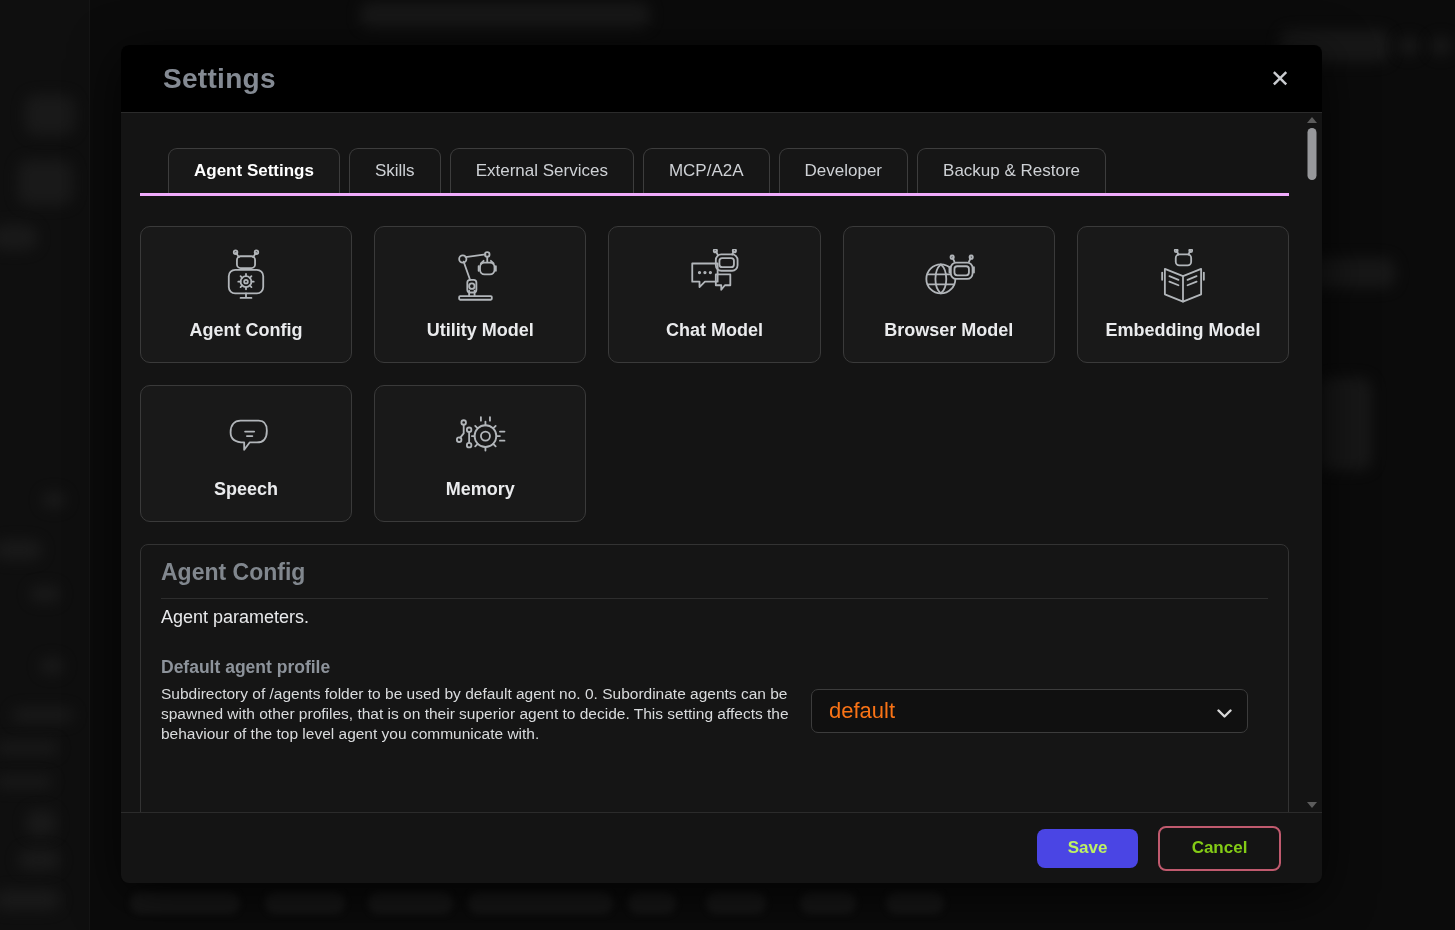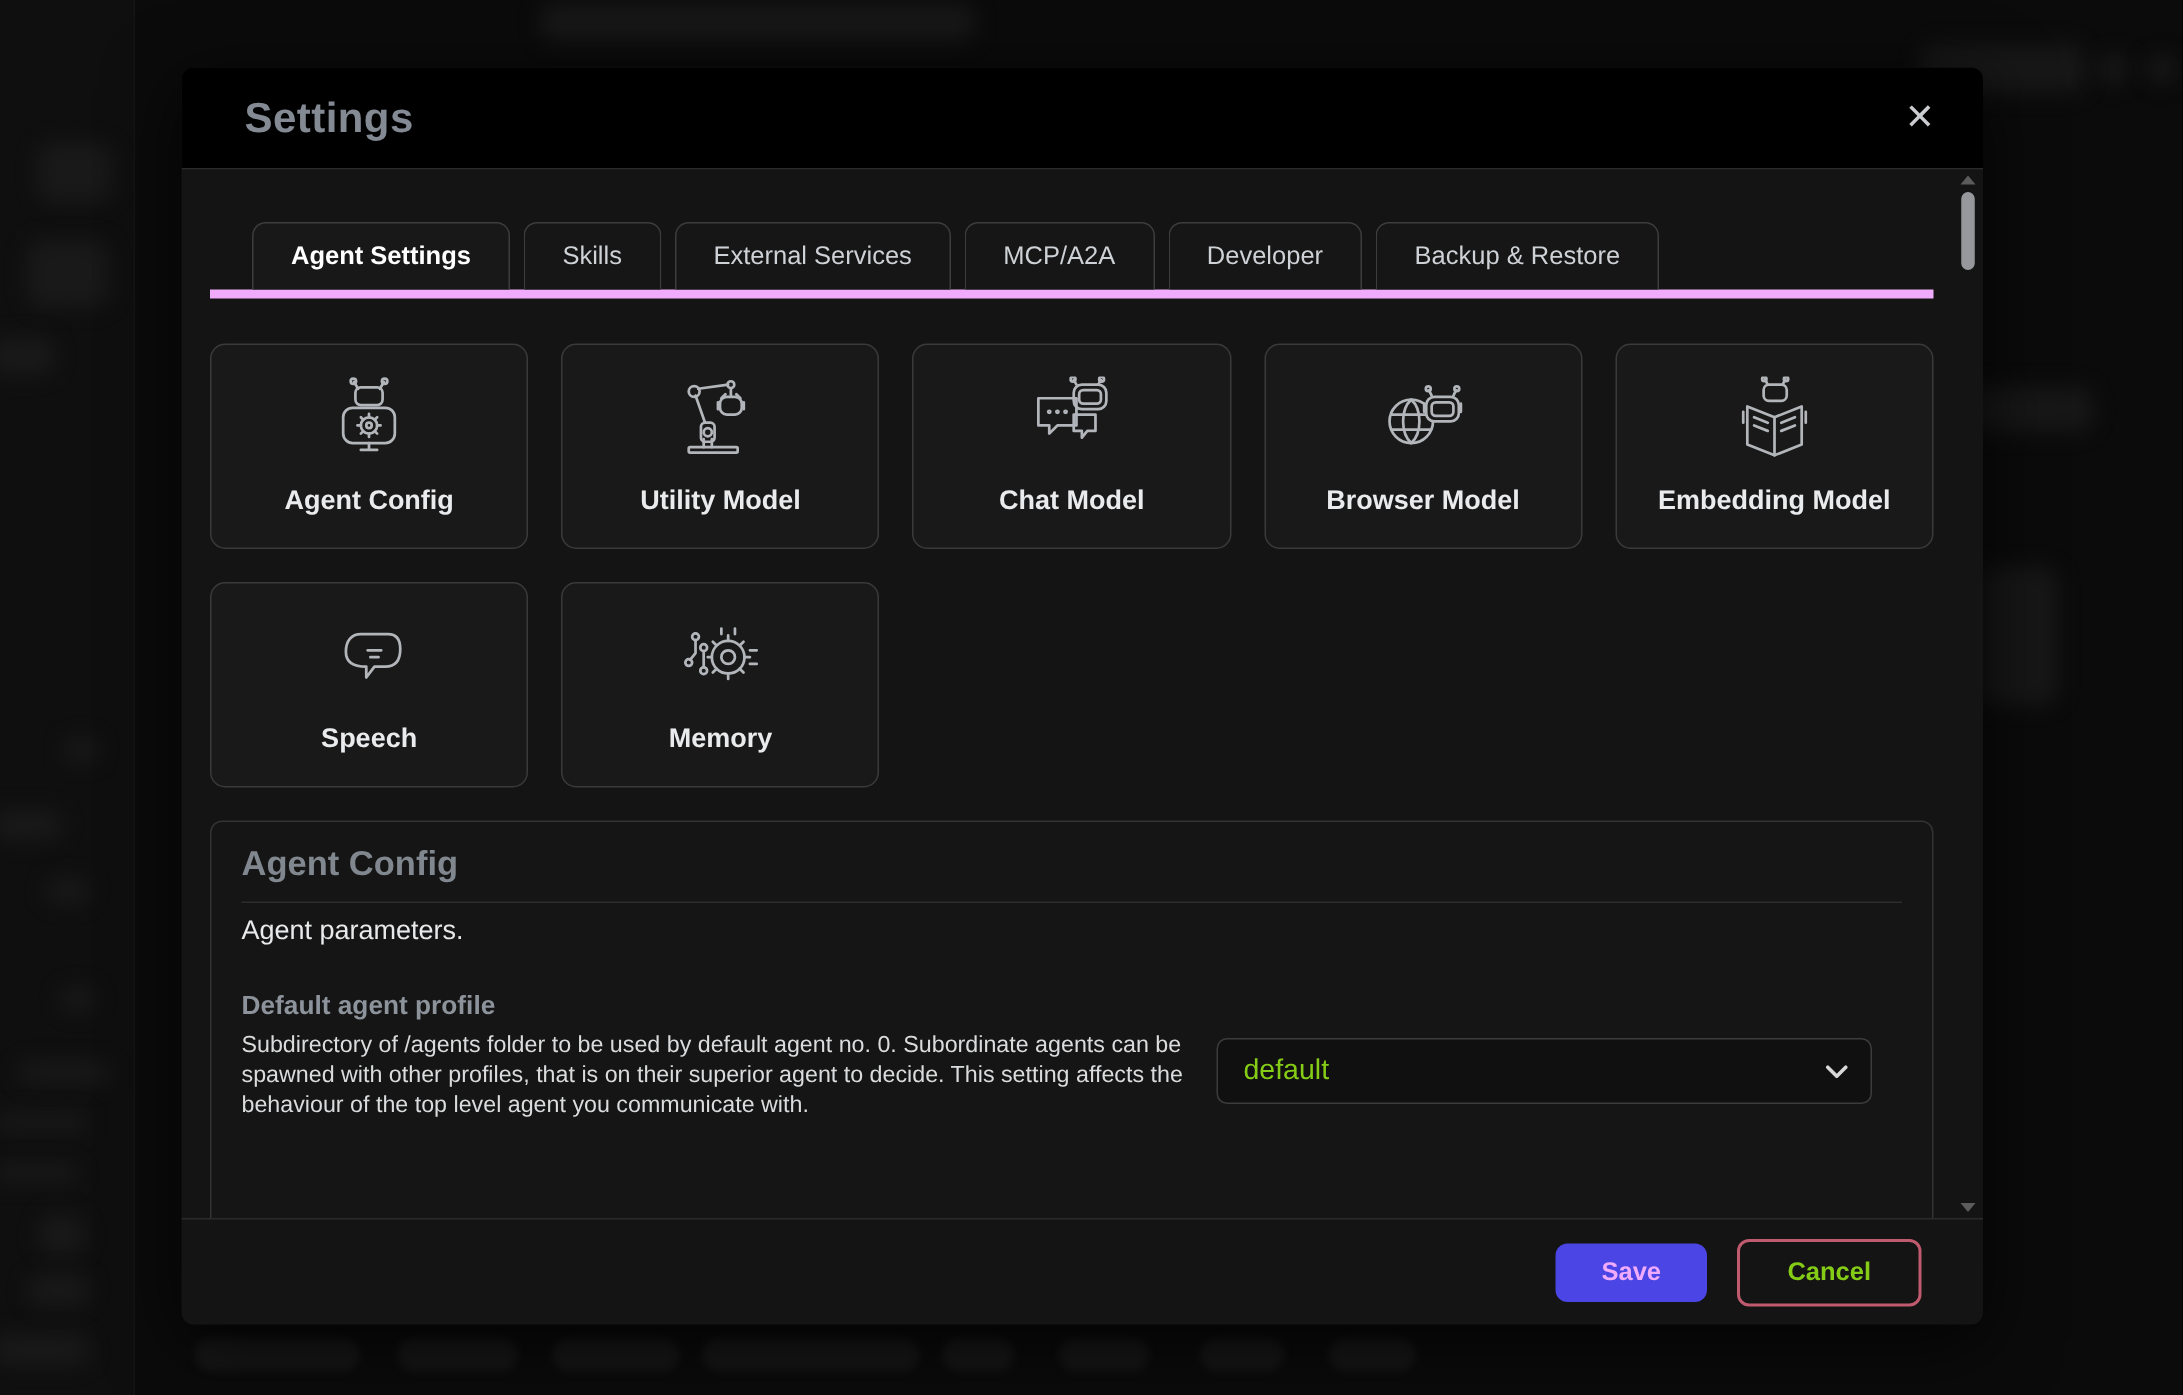--- a/index.html
+++ b/index.html
@@ -23,21 +23,21 @@
     display:flex; flex-direction:column;
   }
   .modal-header { flex:none; height:68px; background:#000000;
     border-bottom:1px solid #2b2b2b; display:flex; align-items:center;
     justify-content:space-between; padding:0 32px 0 42px; }
   .modal-title { font-size:28px; font-weight:bold; color:#848a93; letter-spacing:.3px; }
   .close-btn { color:#caccd0; font-size:24px; line-height:1; cursor:pointer;
     background:none; border:none; font-family:inherit; }
   .modal-body { flex:1 1 auto; position:relative; overflow:hidden; padding:0 33px 0 19px; }
   
-  .tabs-row { margin-top:35px; padding-left:28px; border-bottom:6px solid #f0abfc;
+  .tabs-row { margin-top:35px; padding-left:28px; border-bottom:3px solid #f0abfc;
     display:flex; gap:9px; align-items:flex-end; }
   .tab { height:45px; padding:0 25px; display:flex; align-items:center;
     font-size:17px; color:#ced1d5; background:#161616; cursor:pointer;
     border:1px solid #3d3d3d; border-bottom:none; border-radius:9px 9px 0 0;
     white-space:nowrap; font-family:inherit; }
   .tab.active { color:#ffffff; font-weight:bold; background:#181818; }
   
   .cards-grid { margin-top:30px; display:grid; grid-template-columns:repeat(5,1fr); gap:22px; }
   .card { height:137px; background:#191919; border:1px solid #3a3a3a; border-radius:10px;
     display:flex; flex-direction:column; align-items:center; justify-content:center;
@@ -51,35 +51,35 @@
   .section-title { font-size:23px; font-weight:bold; color:#81878e; }
   .section-divider { border:none; border-top:1px solid #2d2d2d; margin-top:12px; }
   .section-subtitle { margin-top:8px; font-size:18px; color:#e8e9eb; }
   .field-row { margin-top:29px; display:flex; justify-content:flex-start; }
   .field-left { width:650px; }
   .field-label { font-size:17.5px; font-weight:bold; color:#8d939b; }
   .field-desc { margin-top:6px; font-size:15.5px; line-height:20px; color:#d9dbdd; }
   .field-right { width:437px; margin-top:32px; }
   .select-box { height:44px; background:#101010; border:1px solid #3c3c3c; border-radius:7px;
     display:flex; align-items:center; justify-content:space-between;
-    padding:0 15px 0 17px; color:#84cc16; font-size:19px; cursor:pointer; }
+    padding:0 15px 0 17px; color:#f97316; font-size:22px; cursor:pointer; }
   .select-box svg { width:15px; height:9px; stroke:#d8d8d8; stroke-width:2.4;
     fill:none; stroke-linecap:round; stroke-linejoin:round; }
   
   .scrollbar { position:absolute; right:3px; top:70px; bottom:73px; width:15px; }
   .sb-up, .sb-down { position:absolute; left:50%; transform:translateX(-50%);
     width:0; height:0; border-left:5px solid transparent; border-right:5px solid transparent; }
   .sb-up   { top:2px;    border-bottom:6px solid #5c5c5c; }
   .sb-down { bottom:2px; border-top:6px solid #5c5c5c; }
   .sb-thumb { position:absolute; top:13px; left:50%; transform:translateX(-50%);
     width:9px; height:52px; background:#97989b; border-radius:5px; }
   
   .modal-footer { flex:none; height:71px; border-top:1px solid #2b2b2b;
     display:flex; align-items:center; justify-content:flex-end; gap:20px; padding-right:41px; }
-  .save-btn { width:101px; height:39px; background:#4a45e4; color:#f0abfc; font-weight:bold;
+  .save-btn { width:101px; height:39px; background:#4a45e4; color:#bef264; font-weight:bold;
     font-size:17px; border:none; border-radius:8px; cursor:pointer; font-family:inherit; }
   .cancel-btn { width:123px; height:45px; background:transparent; color:#84cc16; font-weight:bold;
     font-size:17px; border:2px solid #c05a6e; border-radius:8px; cursor:pointer; font-family:inherit; }
 </style>
 </head>
 <body>
 
 <div class="page">
 
   <div class="sidebar-bg"></div>

